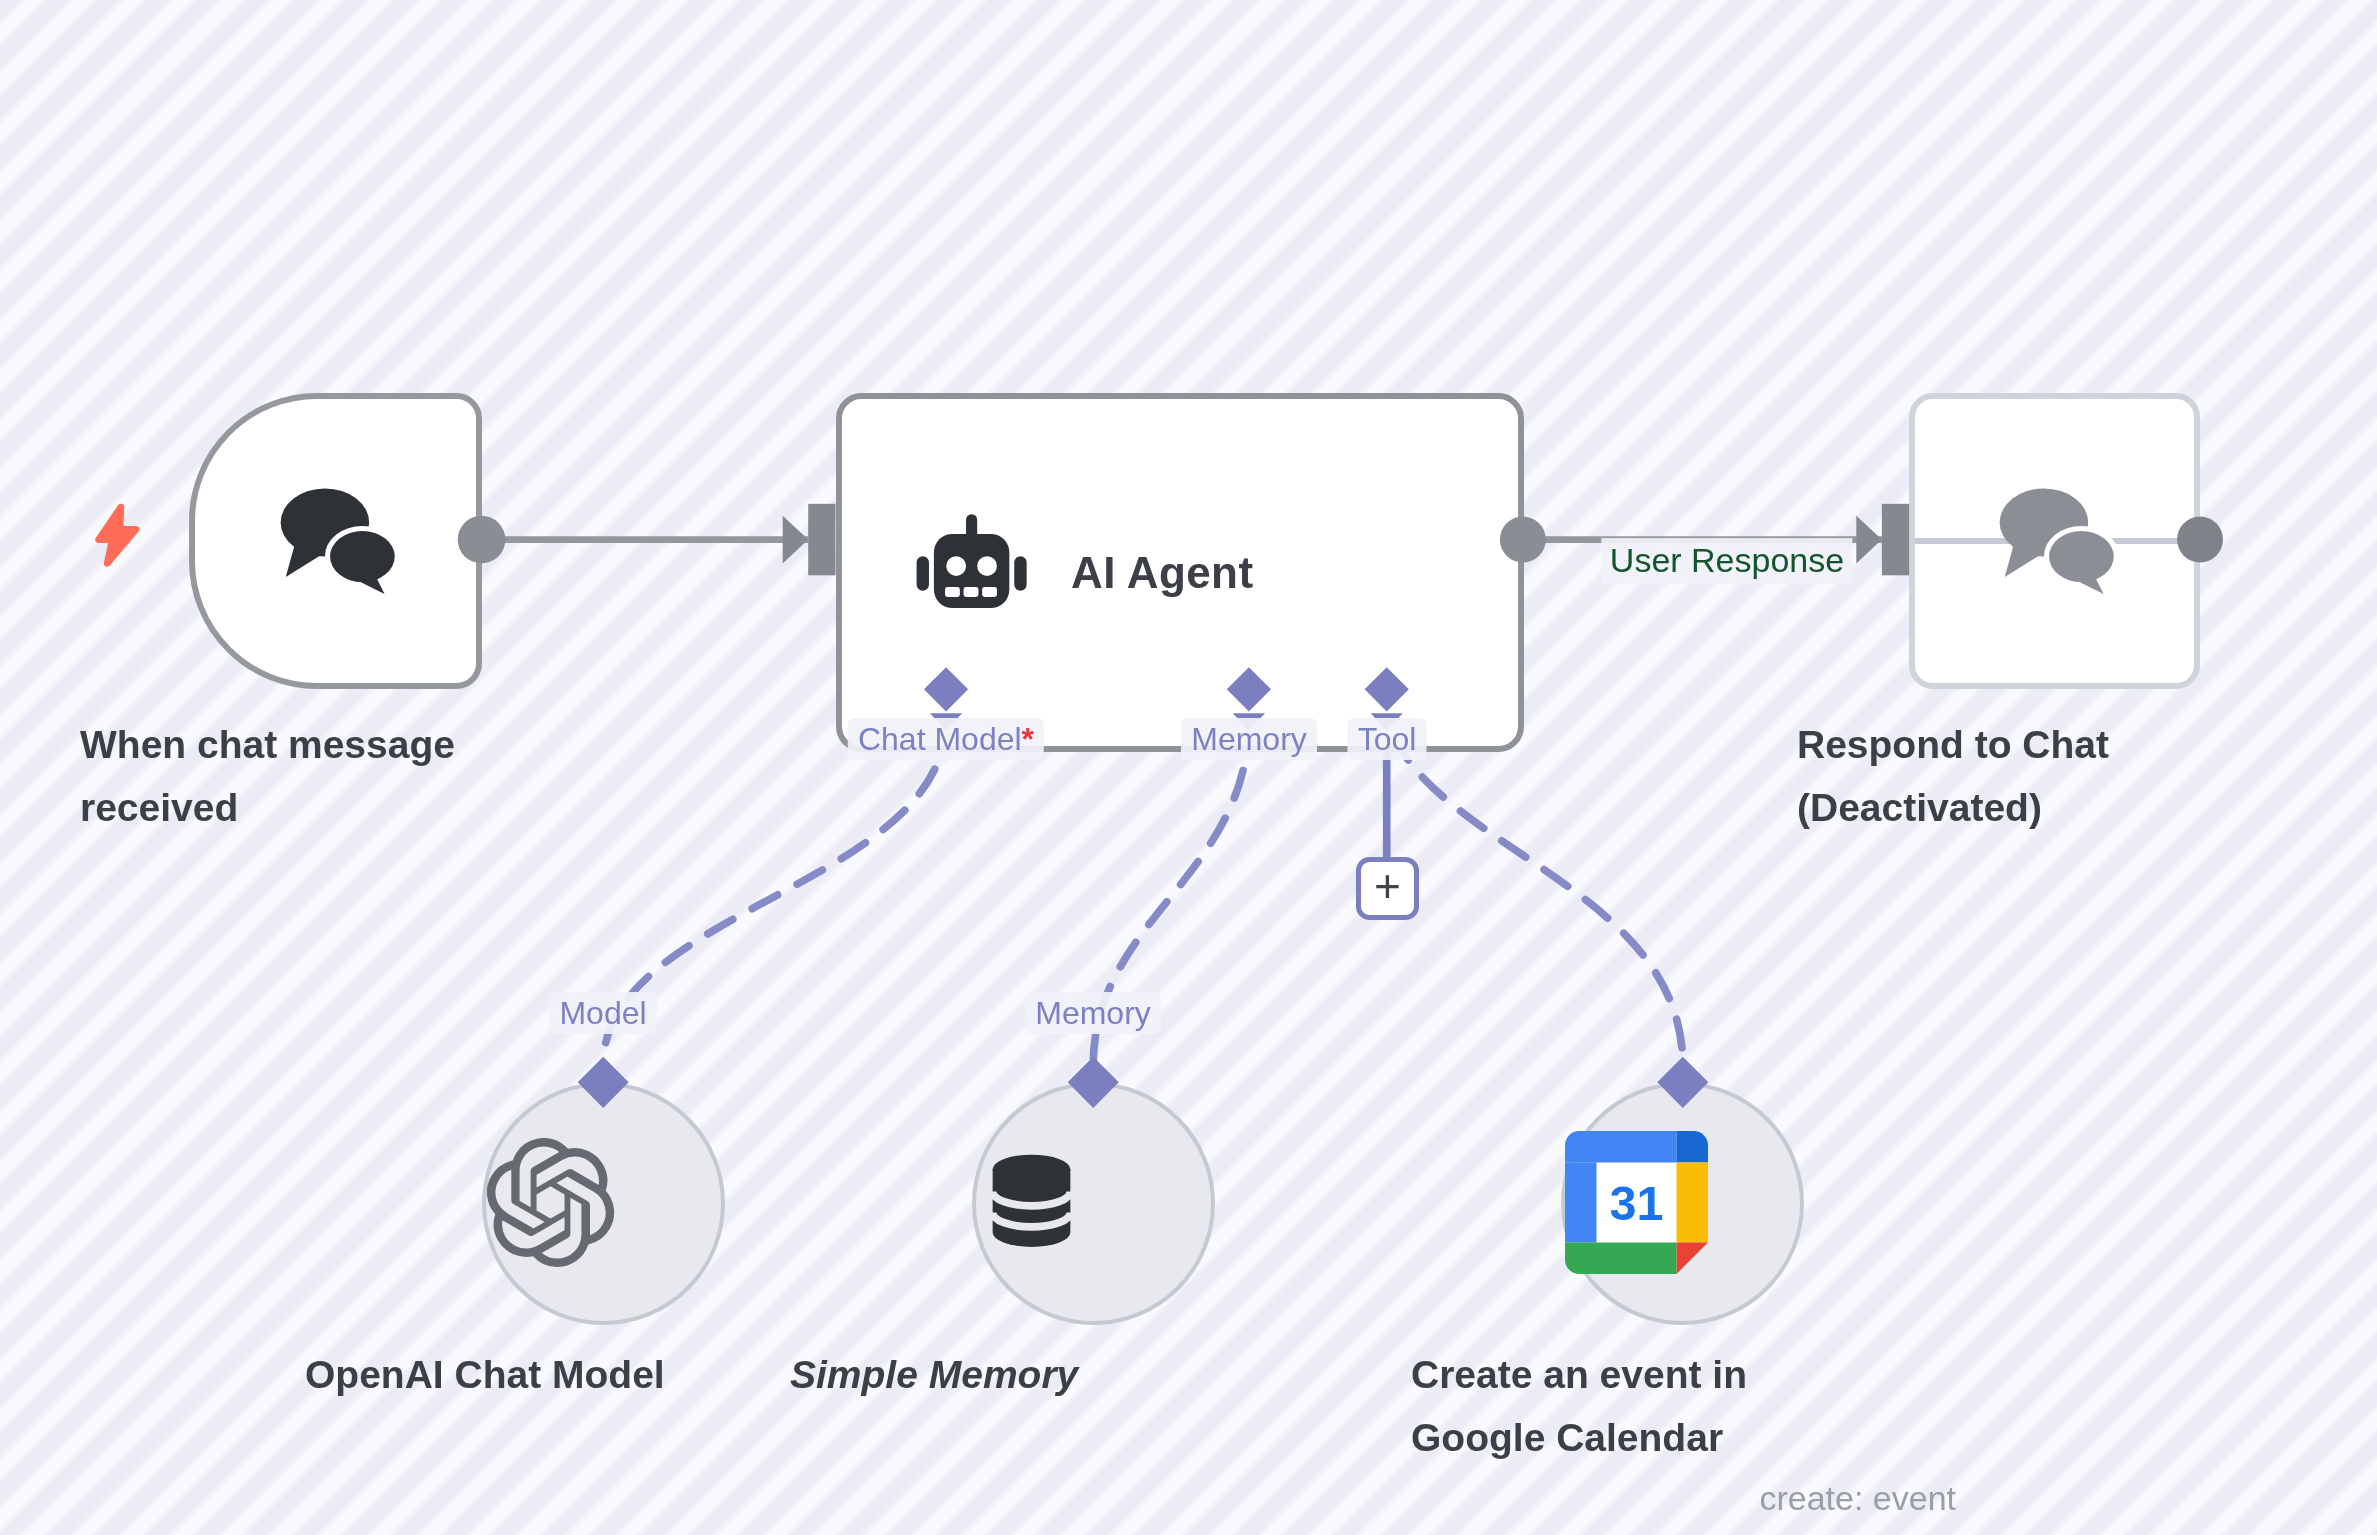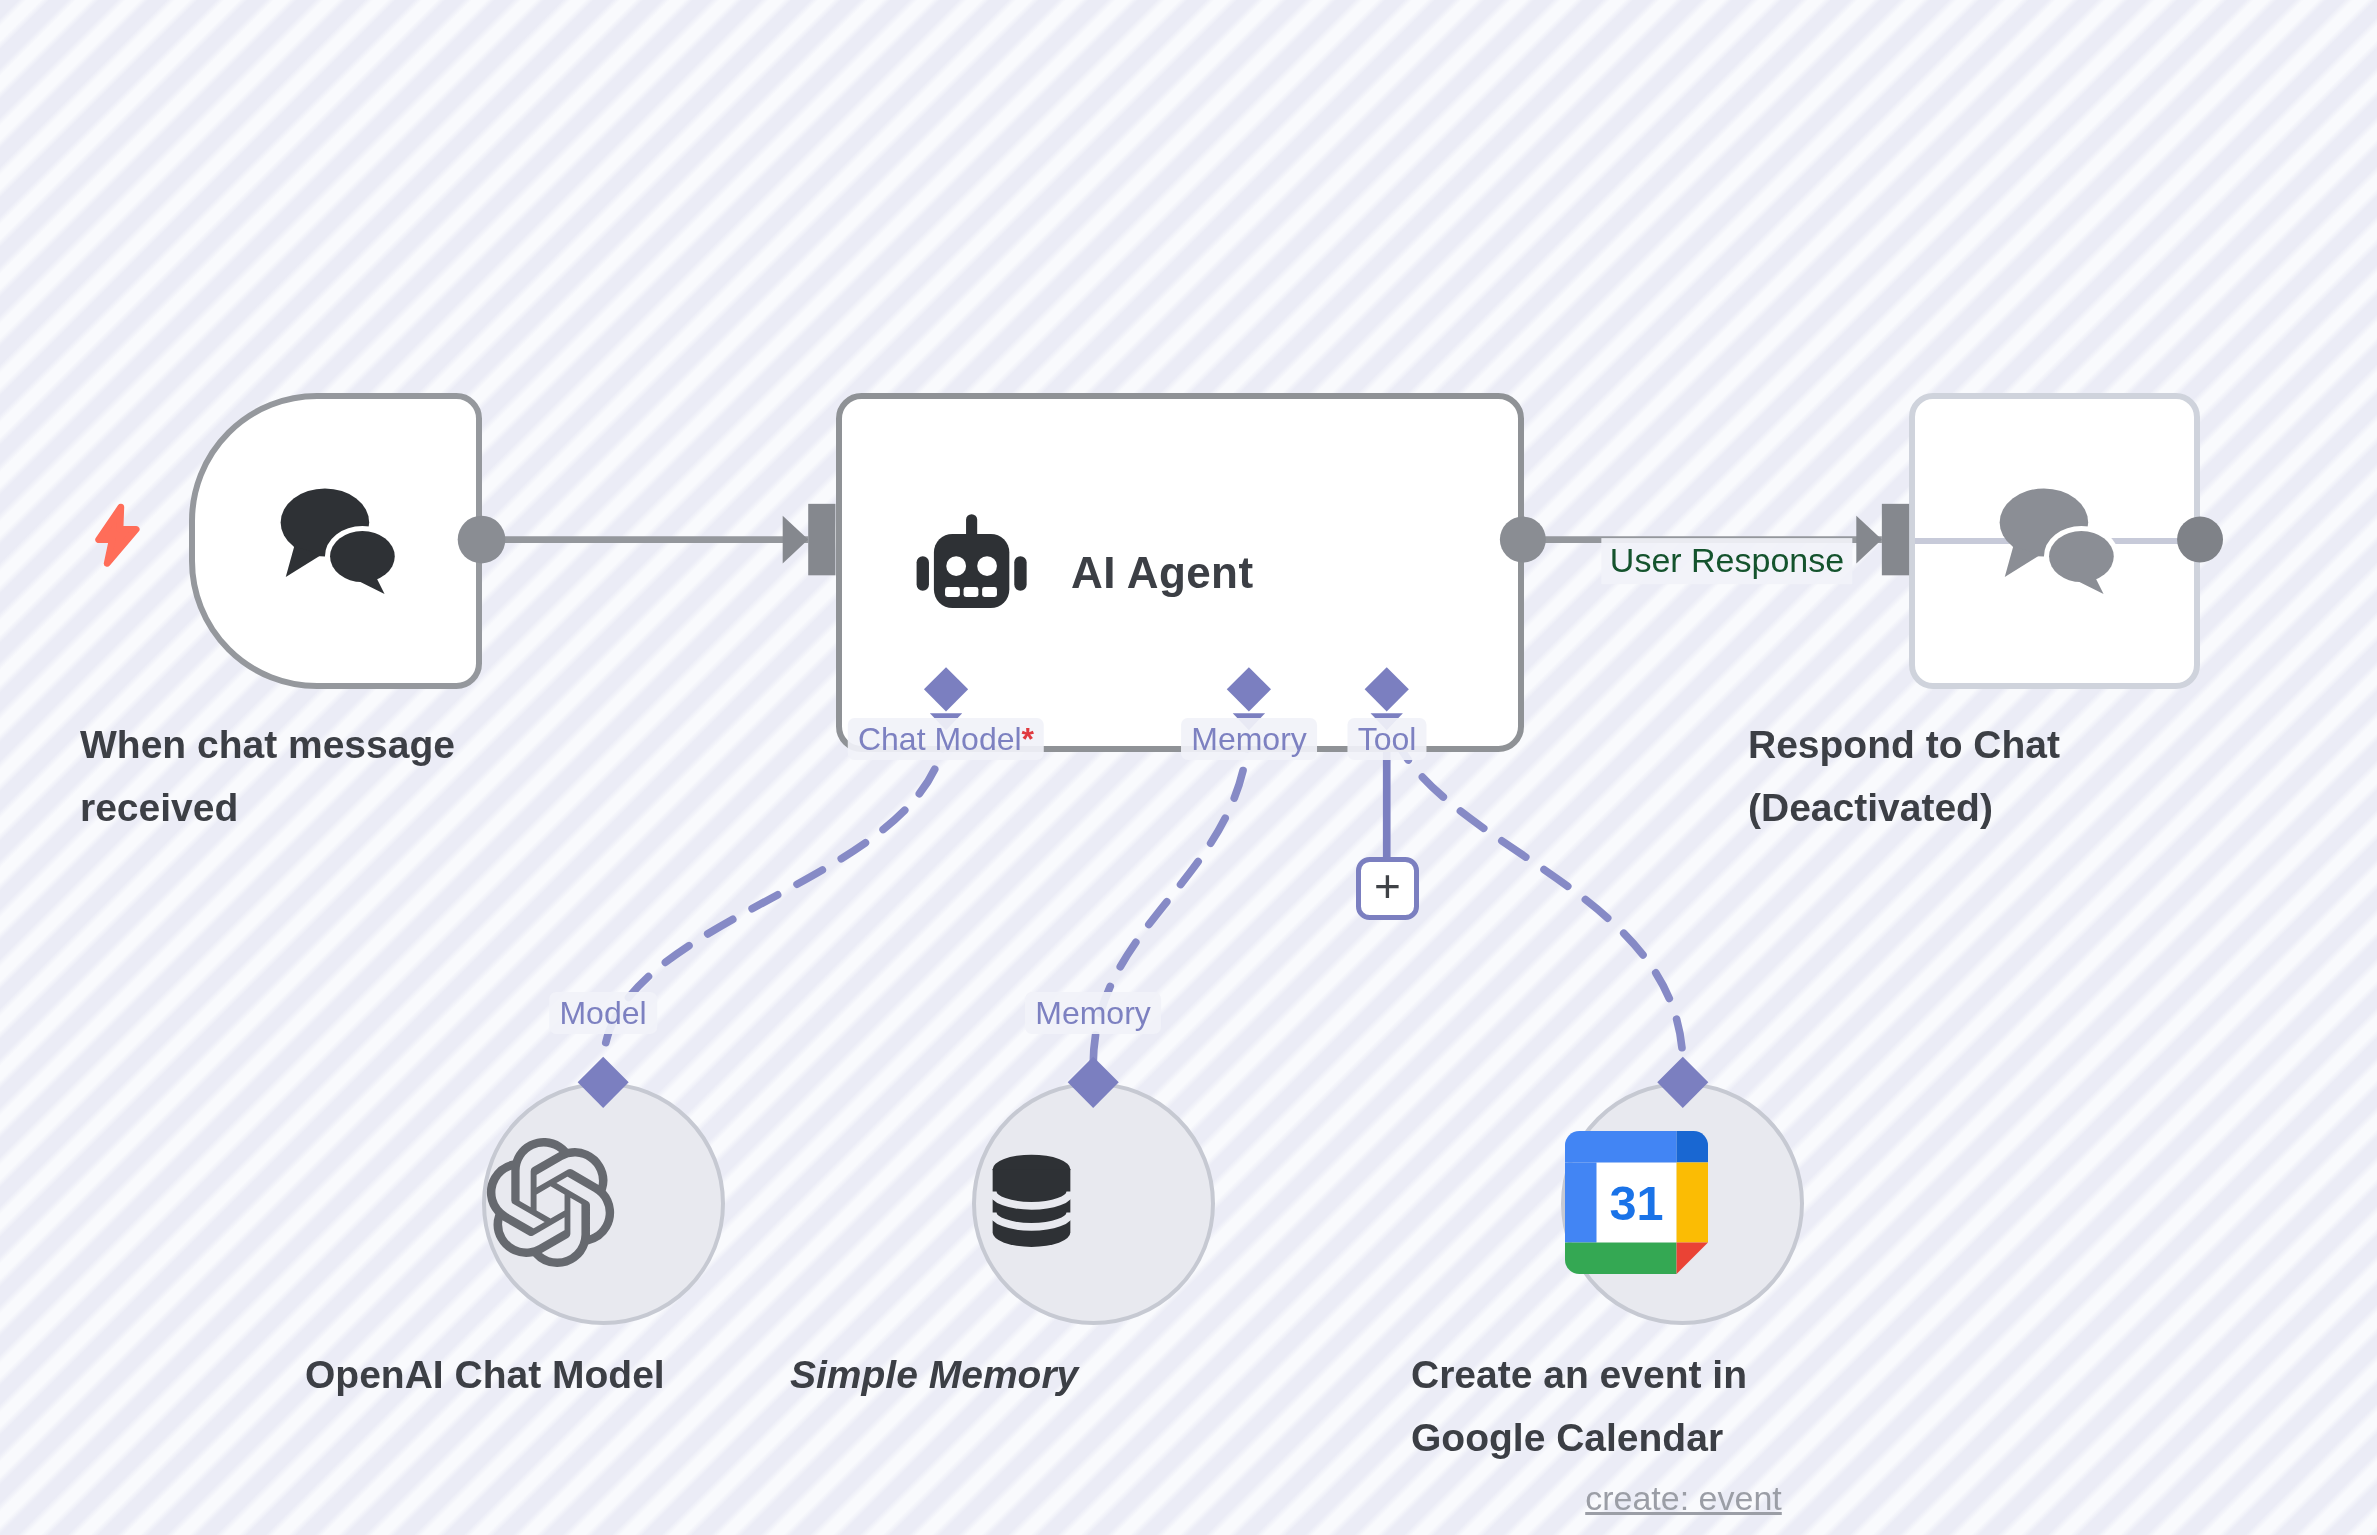--- a/index.html
+++ b/index.html
@@ -37,27 +37,27 @@
   .sub-circle{position:absolute;width:243px;height:243px;border-radius:50%;
         background:#e8e9ef;border:4.3px solid #c6c9d2;box-sizing:border-box;
         display:flex;align-items:center;z-index:2;}
   .circle-openai{left:482px;top:1082px;}
   .circle-memory{left:972px;top:1082px;}
   .circle-calendar{left:1561px;top:1082px;}
 
   .caption{position:absolute;z-index:3;text-align:left;
         font-size:39px;font-weight:700;color:#3c3f45;line-height:63px;}
   .cap-trigger{left:80px;top:713px;width:511px;}
-  .cap-respond{left:1748px;top:713px;width:511px;}
+  .cap-respond{left:1797px;top:713px;width:511px;}
   .cap-openai{left:305px;top:1343px;width:596px;}
   .cap-memory{left:790px;top:1343px;width:511px;font-style:italic;}
   .cap-calendar{left:1411px;top:1343px;width:545px;}
-  .sub-label{position:absolute;z-index:3;text-align:center;
+  .sub-label{position:absolute;z-index:3;text-align:right;
         font-size:34px;font-weight:400;color:#9b9ea6;
-        left:1411px;top:1479px;width:545px;text-decoration:underline;}
+        left:1411px;top:1479px;width:545px;}
 
   .port-label{position:absolute;z-index:5;transform:translate(-50%,-50%);
         font-size:32px;color:#7d81c1;white-space:nowrap;
         background:rgba(241,242,248,0.92);padding:2.6px 10.2px;border-radius:6.8px;}
   .port-label .req{color:#e0393f;font-weight:600;}
   .lbl-chatmodel{left:946px;top:739px;}
   .lbl-memory-port{left:1249px;top:739px;}
   .lbl-tool{left:1387px;top:739px;}
   .lbl-model-sub{left:603px;top:1013px;}
   .lbl-memory-sub{left:1093px;top:1013px;}

